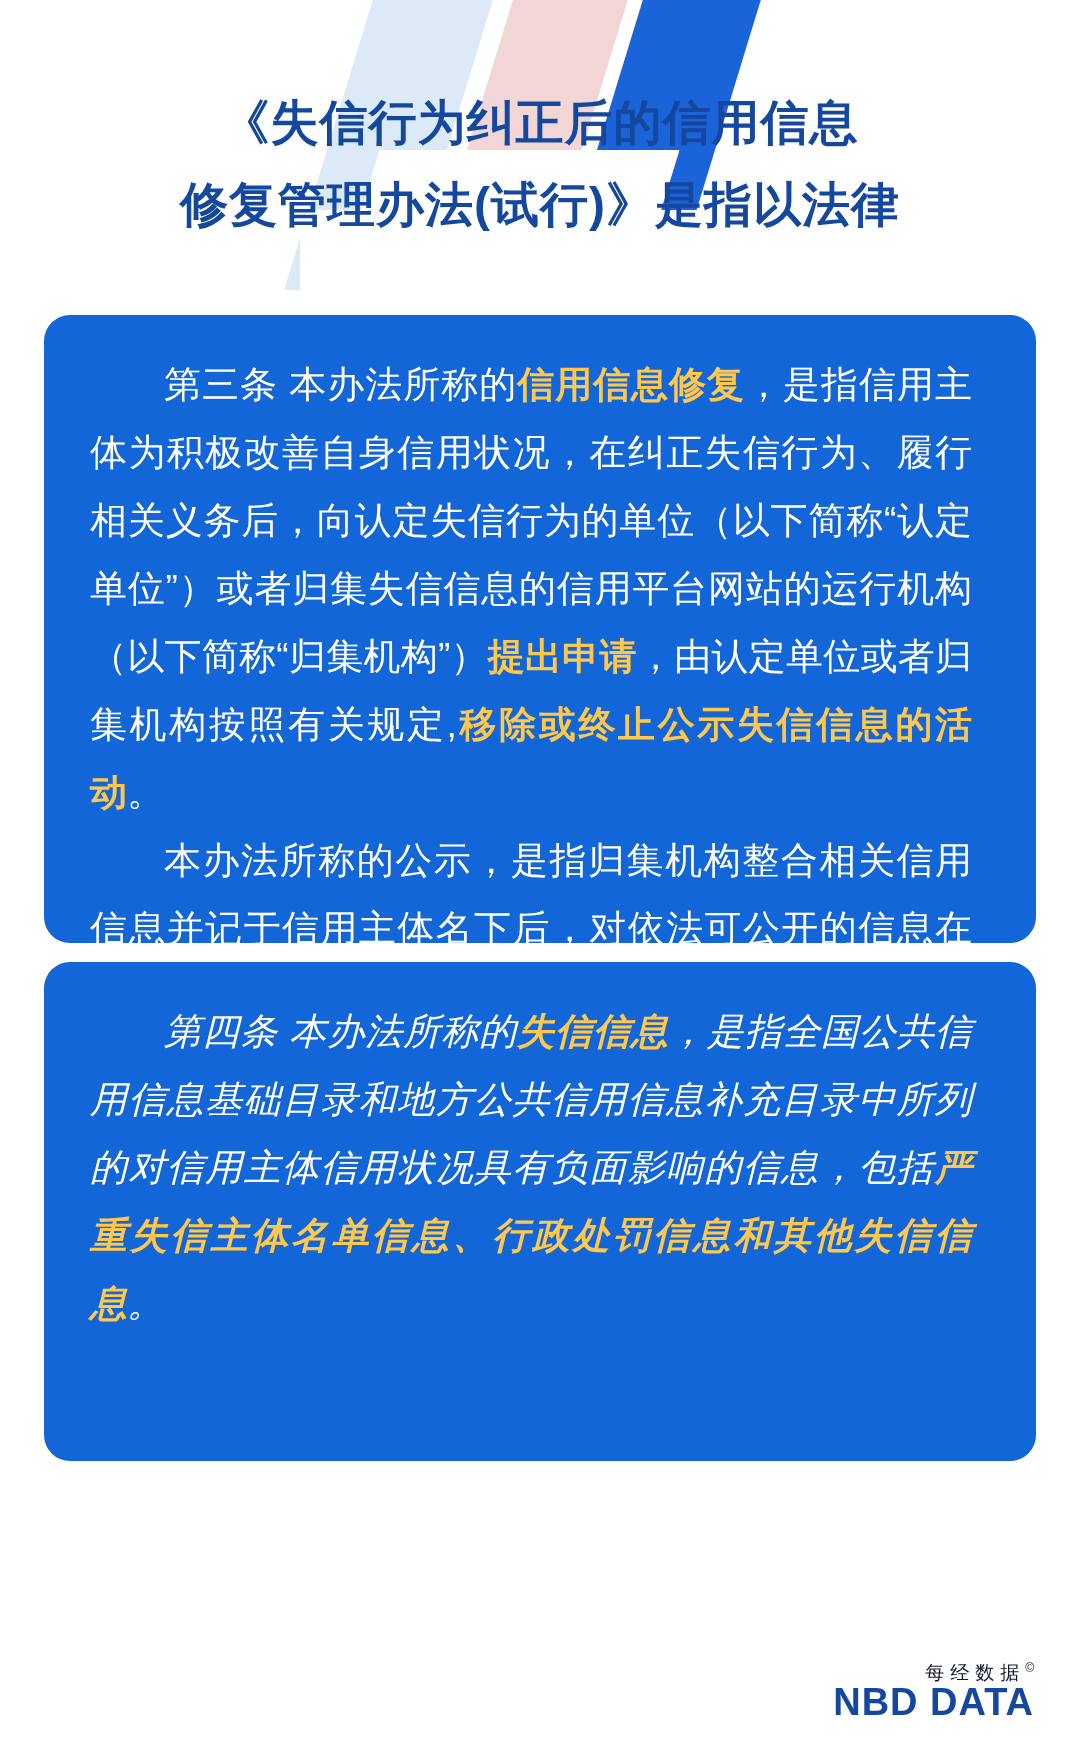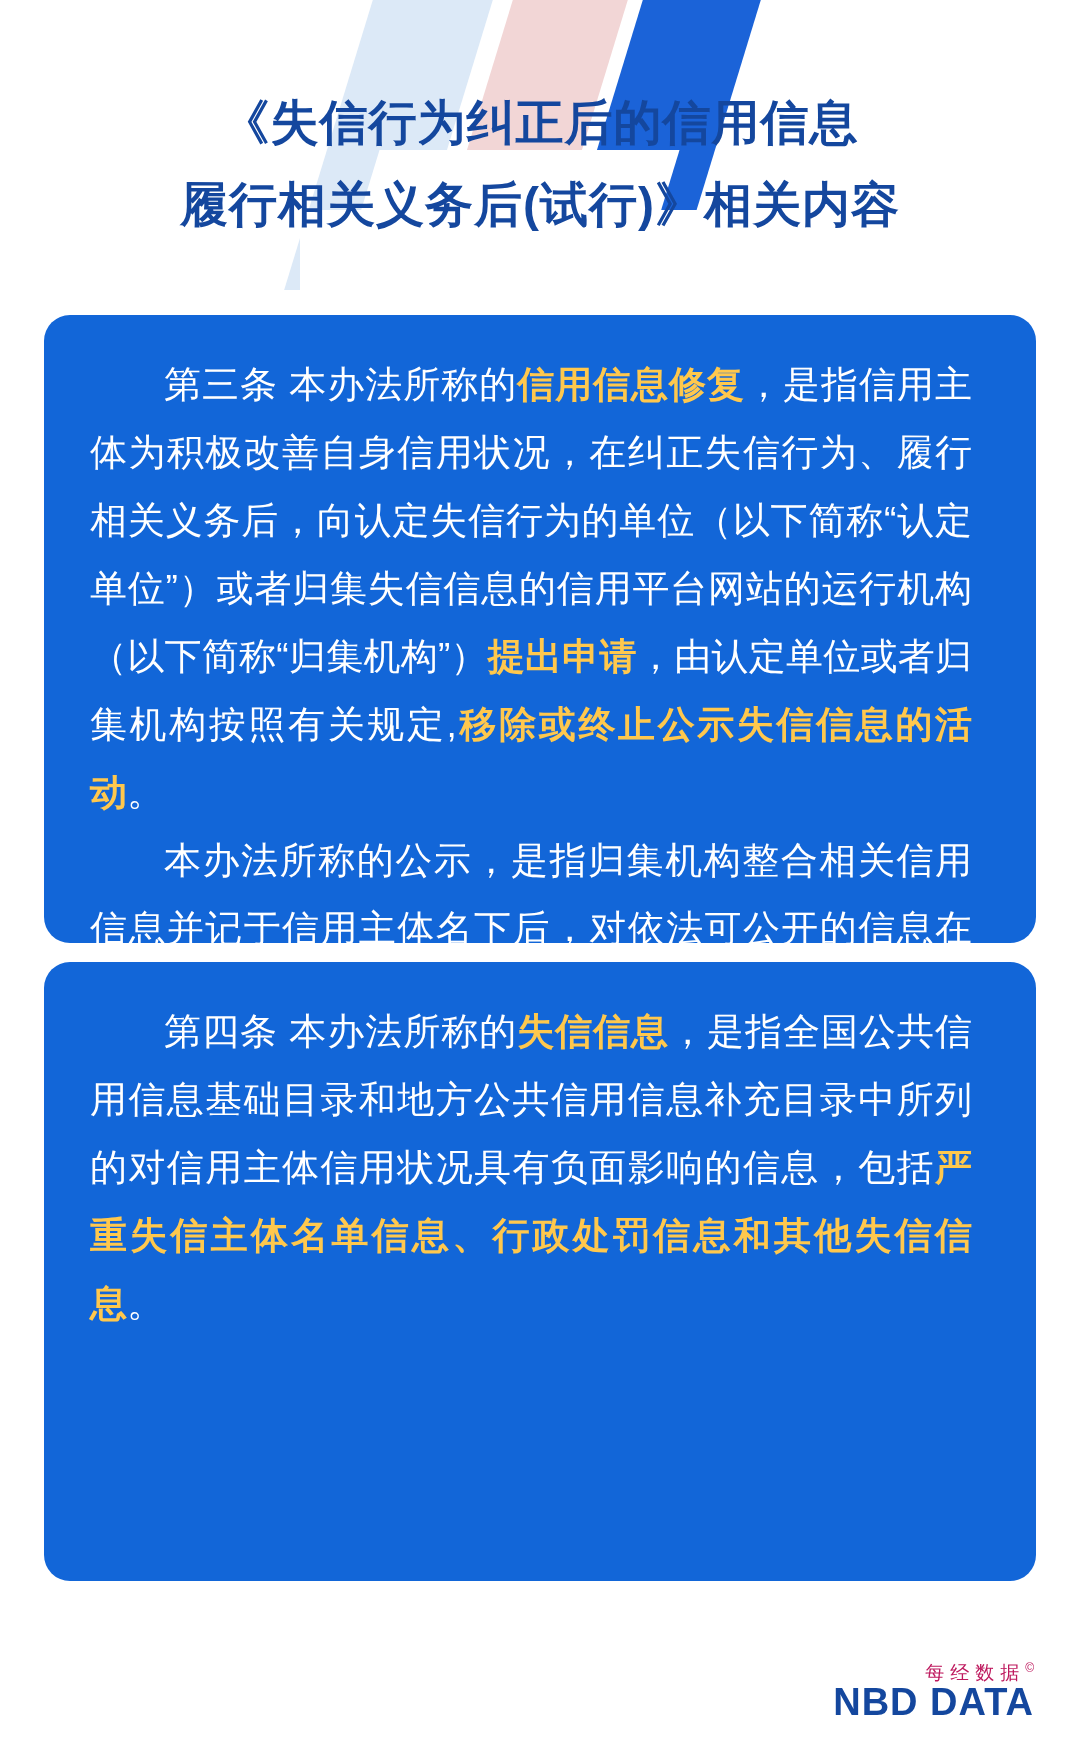--- a/index.html
+++ b/index.html
@@ -93,21 +93,22 @@
     border-radius: 26px;
     box-sizing: border-box;
     padding: 36px 64px 40px 46px;
   }
   #card-article-3 {
     top: 315px;
     height: 628px;
   }
   #card-article-4 {
     top: 962px;
-    height: 619px;
+    height: 499px;
+    font-style: italic;
   }
   .para {
     color: #ffffff;
     font-size: 37px;
     line-height: 68px;
     text-align: justify;
     text-indent: 74px;
     letter-spacing: 0px;
     margin: 0;
     font-weight: 500;
@@ -122,21 +123,21 @@
 
   
   .footer {
     position: absolute;
     right: 46px;
     bottom: 28px;
     text-align: right;
     z-index: 5;
   }
   .footer-cn {
-    color: #be185d;
+    color: #0f172a;
     font-size: 19px;
     letter-spacing: 6px;
     line-height: 24px;
   }
   .footer-sup {
     font-size: 12px;
     vertical-align: super;
     letter-spacing: 0;
   }
   .footer-en {
@@ -153,21 +154,21 @@
 <div class="bg-deco">
   <div class="deco-shape deco-1"></div>
   <div class="deco-shape deco-2"></div>
   <div class="deco-shape deco-3"></div>
   <div class="deco-shape deco-4"></div>
   <div class="deco-shape deco-5"></div>
 </div>
 
 <div class="title-block">
   <div class="title-line">《失信行为纠正后的信用信息</div>
-  <div class="title-line">履行相关义务后(试行)》相关内容</div>
+  <div class="title-line">修复管理办法(试行)》是指以法律</div>
 </div>
 
 <div class="card" id="card-article-3">
   <p class="para"><span>第三条 本办法所称的</span><span class="hl">信用信息修复</span><span>，是指信用主体为积极改善自身信用状况，在纠正失信行为、履行相关义务后，向认定失信行为的单位（以下简称“认定单位”）或者归集失信信息的信用平台网站的运行机构（以下简称“归集机构”）</span><span class="hl">提出申请</span><span>，由认定单位或者归集机构按照有关规定,</span><span class="hl">移除或终止公示失信信息的活动</span><span>。</span></p>
   <p class="para"><span>本办法所称的公示，是指归集机构整合相关信用信息并记于信用主体名下后，对依法可公开的信息在信用网站进行集中统一公示。</span></p>
 </div>
 
 <div class="card" id="card-article-4">
   <p class="para"><span>第四条 本办法所称的</span><span class="hl">失信信息</span><span>，是指全国公共信用信息基础目录和地方公共信用信息补充目录中所列的对信用主体信用状况具有负面影响的信息，包括</span><span class="hl">严重失信主体名单信息、行政处罚信息和其他失信信息</span><span>。</span></p>
 </div>

